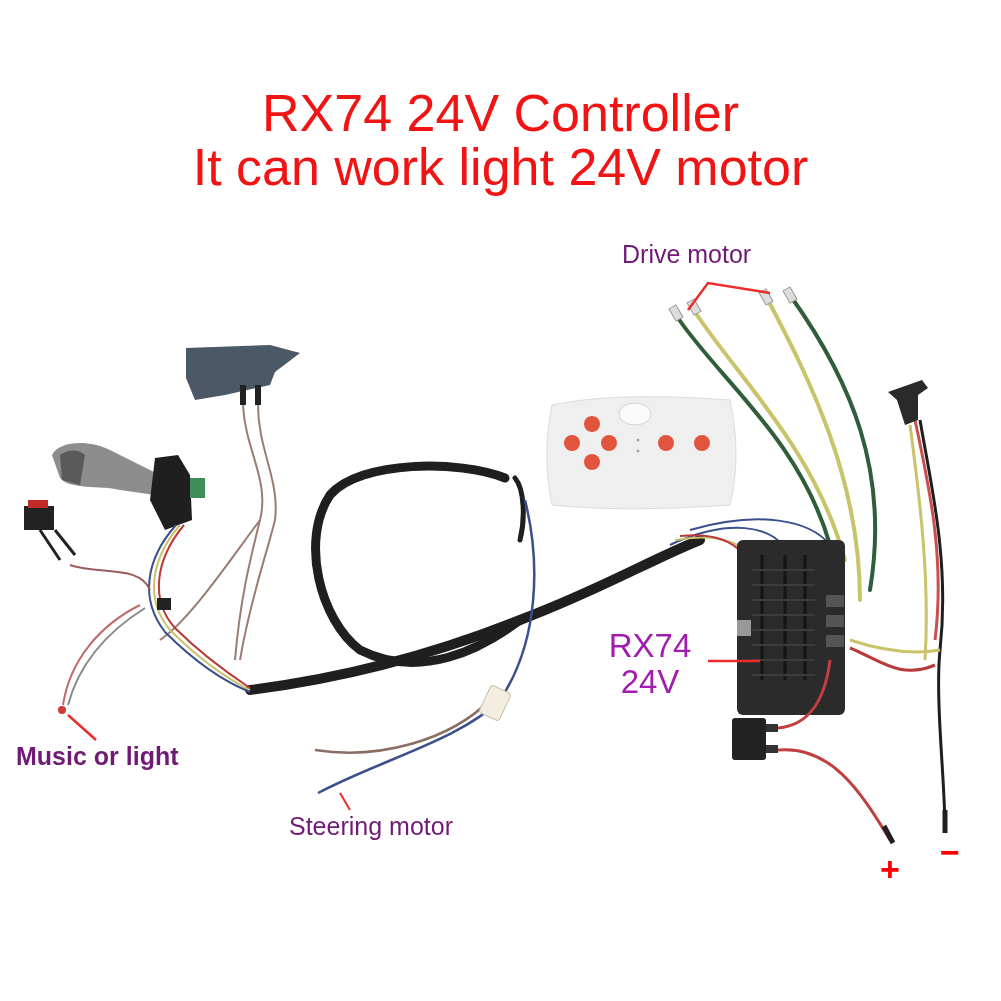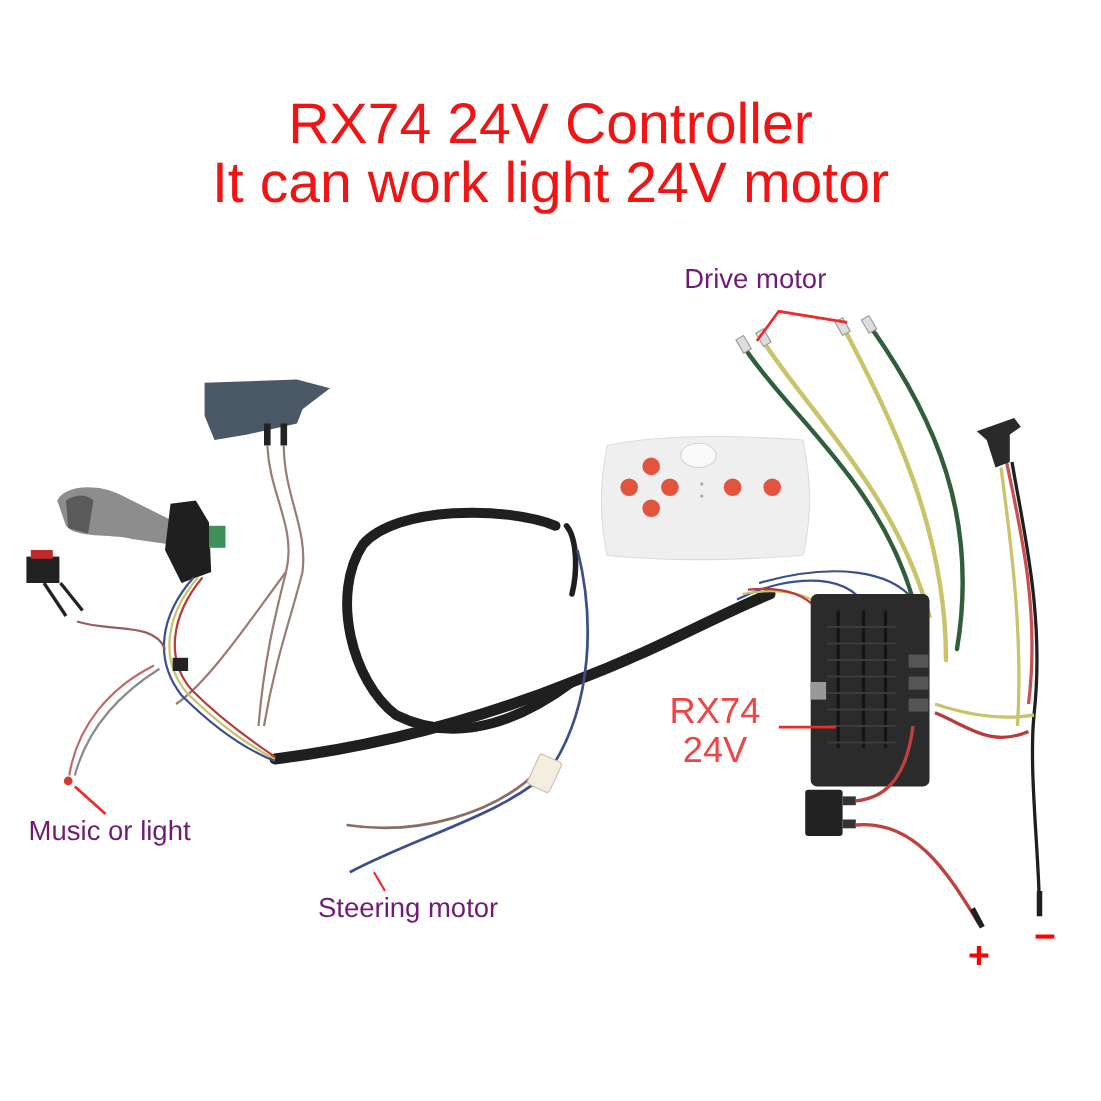--- a/index.html
+++ b/index.html
@@ -1,21 +1,21 @@
 <!DOCTYPE html>
 <html><head>
 <meta charset="utf-8">
 <style>
   html, body { margin:0; padding:0; background:#ffffff; }
   body { width:1001px; height:1001px; position:relative; overflow:hidden; font-family:"Liberation Sans", sans-serif; }
   .title { position:absolute; left:0; width:1001px; text-align:center; color:#f01414; font-size:52px; line-height:44px; }
   .t1 { top:91px; letter-spacing:0px; }
   .t2 { top:145px; }
   .lbl { position:absolute; color:#701a75; font-size:25px; white-space:nowrap; }
-  .lbl-big { position:absolute; color:#ef4444; font-size:33px; line-height:36px; text-align:center; }
+  .lbl-big { position:absolute; color:#a21caf; font-size:33px; line-height:36px; text-align:center; }
   svg#art { position:absolute; left:0; top:0; }
   .sign { position:absolute; color:#f00; font-weight:bold; font-size:34px; line-height:34px; }
 </style>
 </head>
 <body>
 
 <svg id="art" width="1001" height="1001" viewBox="0 0 1001 1001">
 
   <g fill="none" stroke-linecap="round">
     <path d="M678 318 C720 380 800 440 830 545" stroke="#2f5e3a" stroke-width="4"></path>
@@ -147,20 +147,20 @@
   </g>
   <rect x="157" y="598" width="14" height="12" fill="#222"></rect>
   <circle cx="62" cy="710" r="4" fill="#d23a3a"></circle>
   <line x1="68" y1="715" x2="96" y2="740" stroke="#ee2b2b" stroke-width="2.5"></line>
 </svg>
 
 <div class="title t1">RX74  24V Controller</div>
 <div class="title t2">It can work light 24V motor</div>
 
 <div class="lbl" style="left:622px; top:240px;">Drive motor</div>
-<div class="lbl" style="left:26px; top:742px;">Music or light</div>
+<div class="lbl" style="left:16px; top:742px;font-weight:bold;">Music or light</div>
 <div class="lbl" style="left:249px; top:812px;margin-left:40px;">Steering motor</div>
 <div class="lbl-big" style="left:600px; top:628px; width:100px;">
   <div>RX74</div>
   <div>24V</div>
 </div>
 <div class="sign" style="left:880px; top:852px;">+</div>
 <div class="sign" style="left:940px; top:835px;">−</div>
 
 </body></html>

